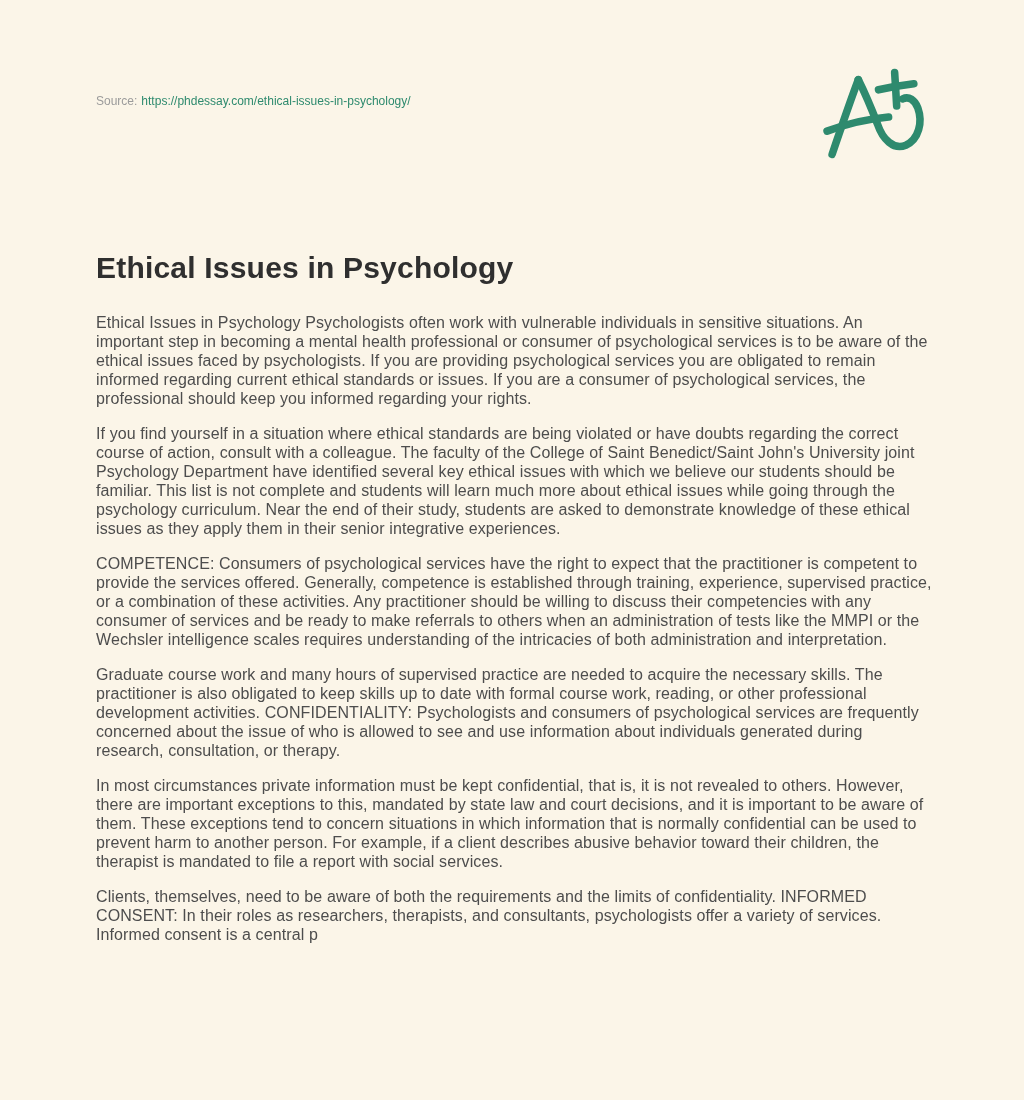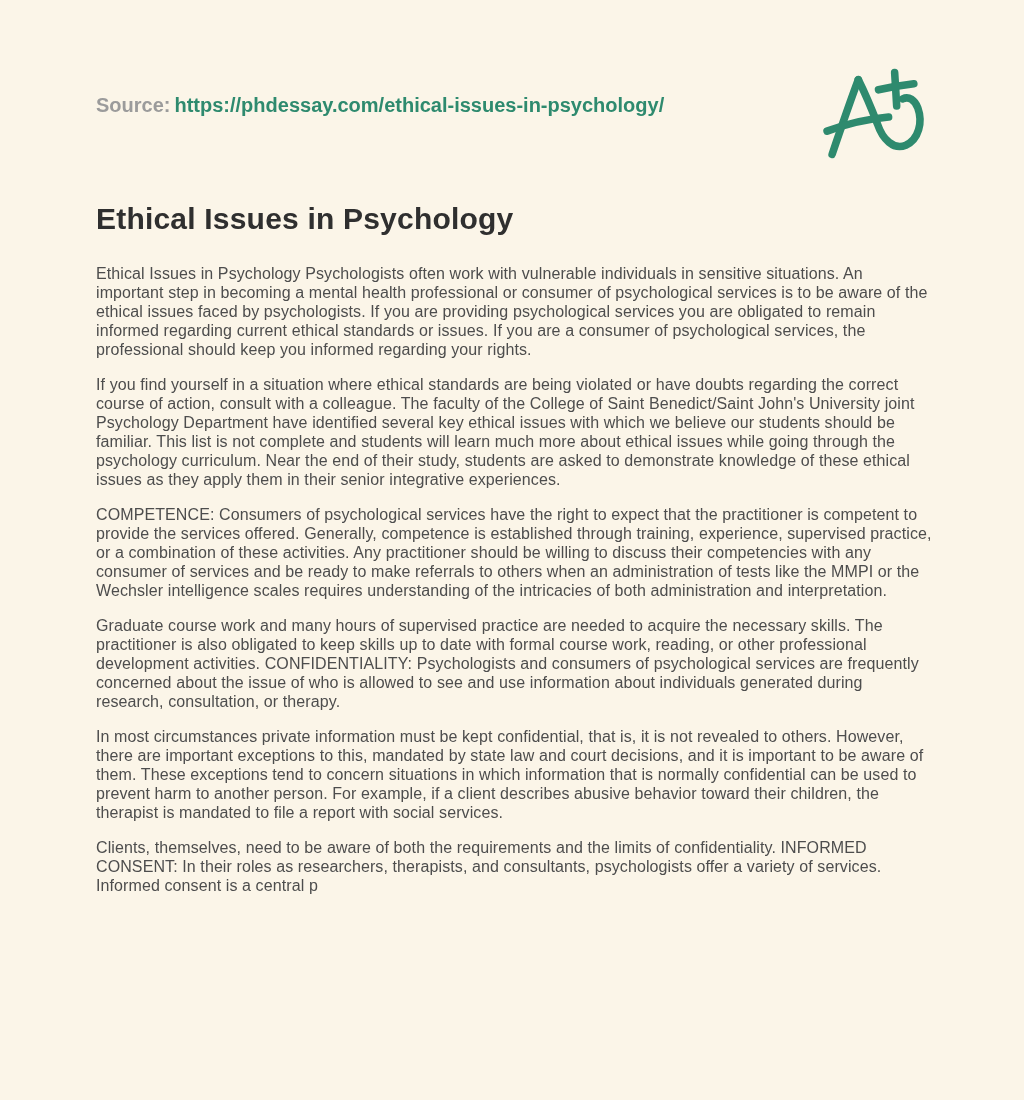--- a/index.html
+++ b/index.html
@@ -26,23 +26,22 @@
   }
   .header-title {
     font-size: 24px;
     font-weight: bold;
     color: #3b3b3b;
     letter-spacing: 0.2px;
     margin-top: 4px;
   }
   .source-line {
     margin-top: 22px;
-    font-size: 20px;
+    font-size: 12px;
     color: #9b9b9b;
-    font-weight: bold;
   }
   .source-line a {
     color: #2e8a6e;
     text-decoration: none;
     margin-left: 4px;
   }
   .logo {
     width: 114px;
     height: 96px;
     flex: 0 0 auto;
@@ -50,21 +49,21 @@
     margin-right: -2px;
   }
   .logo svg { width: 100%; height: 100%; }
   .logo path {
     fill: none;
     stroke: #2e8a6e;
     stroke-width: 7.5;
     stroke-linecap: round;
   }
   .essay-title {
-    margin-top: 40px;
+    margin-top: 89px;
     font-size: 30px;
     font-weight: bold;
     color: #2f2f2f;
     letter-spacing: 0.2px;
   }
   .essay-body {
     margin-top: 28px;
     max-width: 836px;
   }
   .essay-body p {

